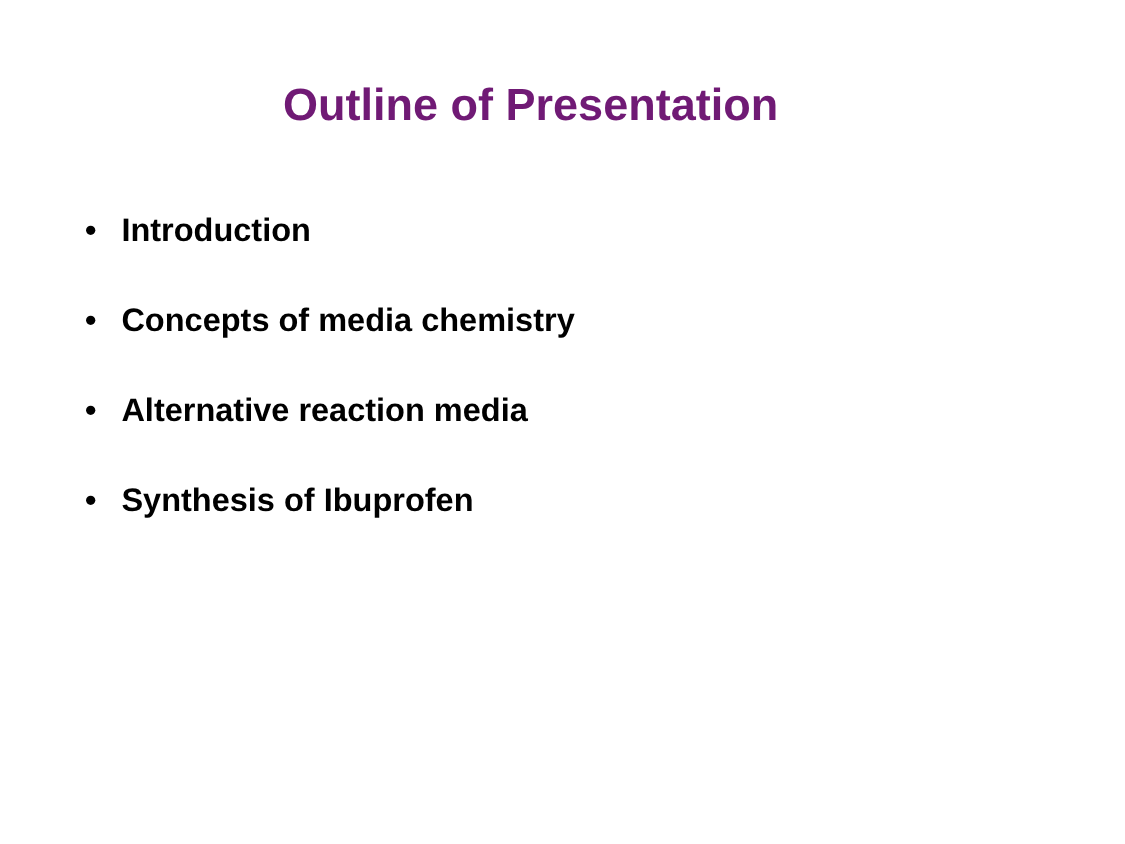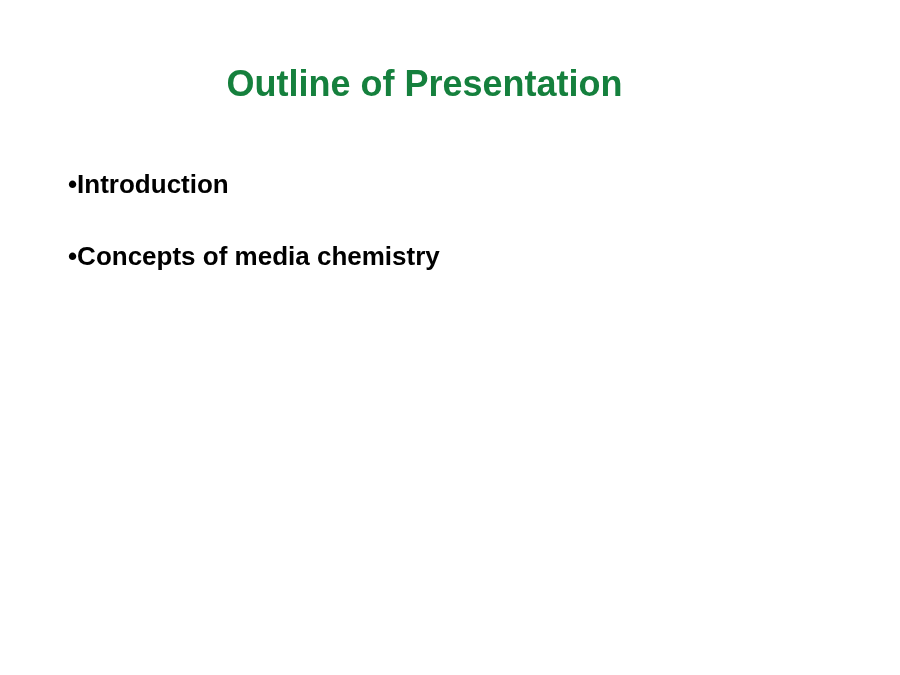--- a/index.html
+++ b/index.html
@@ -31,21 +31,21 @@
     height: 60px;
     display: flex;
     align-items: flex-start;
     justify-content: center;
   }
   #slide-title {
     font-family: "Liberation Sans", sans-serif;
     font-weight: bold;
     font-size: 36px;
     line-height: 44px;
-    color: #15803d;
+    color: #701a75;
     letter-spacing: 0px;
     white-space: nowrap;
     text-align: center;
   }
 
   
   #body-placeholder {
     position: absolute;
     left: 68px;
     top: 166px;
@@ -67,35 +67,38 @@
   .bullet-marker {
     font-family: "Liberation Sans", sans-serif;
     font-weight: bold;
     font-size: 26px;
     line-height: 36px;
     color: #000000;
     display: inline;
   }
   .bullet-text {
     display: inline;
+    margin-left: 20px;
   }
 </style>
 </head>
 <body>
 
 <div id="slide" style="background: rgb(255, 255, 255); color: rgb(0, 0, 0);">
 
   <div id="title-placeholder">
     <h1 id="slide-title">Outline of Presentation</h1>
   </div>
 
   <div id="body-placeholder">
 
     <p class="bullet-line"><span class="bullet-marker">•</span><span class="bullet-text">Introduction</span></p>
 
     <p class="bullet-line"><span class="bullet-marker">•</span><span class="bullet-text">Concepts of media chemistry</span></p>
 
 
+    <p class="bullet-line"><span class="bullet-marker">•</span><span class="bullet-text">Alternative reaction media</span></p>
 
+    <p class="bullet-line"><span class="bullet-marker">•</span><span class="bullet-text">Synthesis of Ibuprofen</span></p>
 
   </div>
 
 </div>
 
 </body></html>

